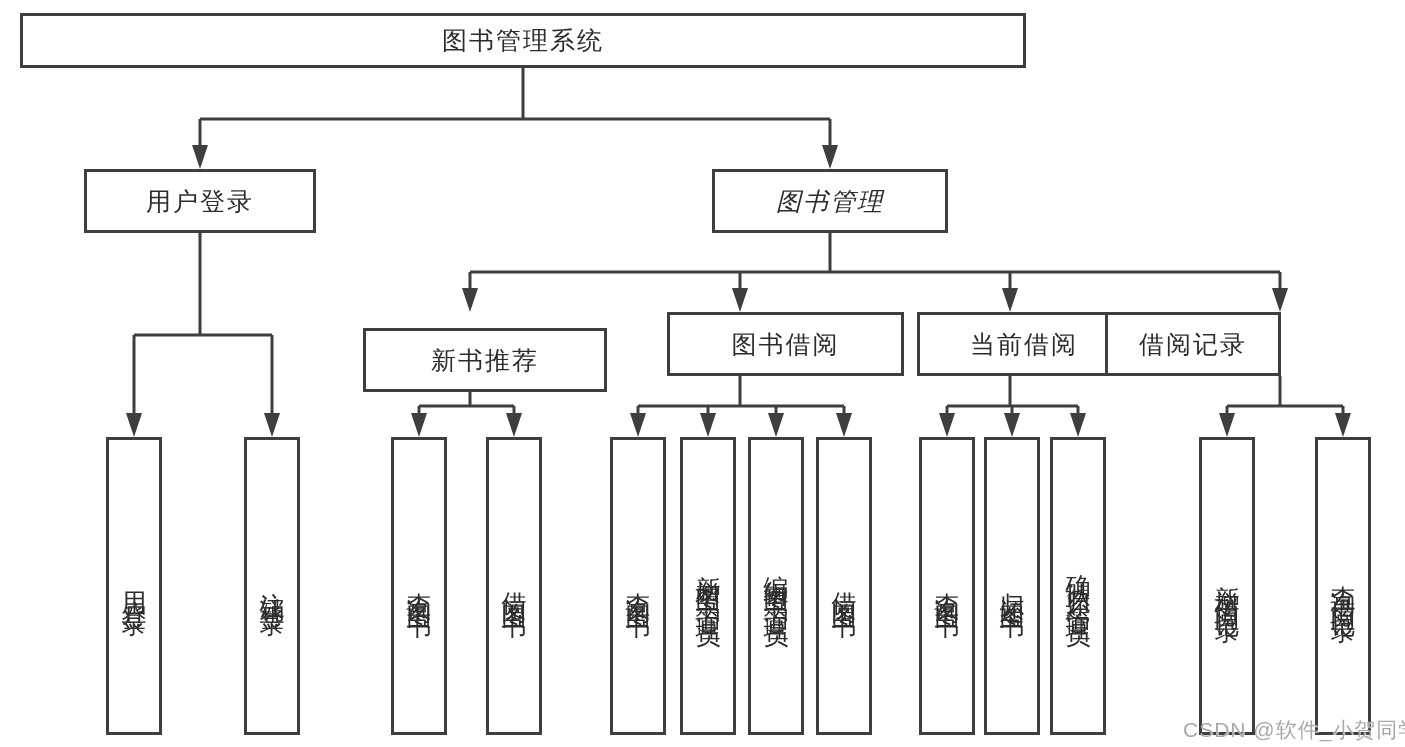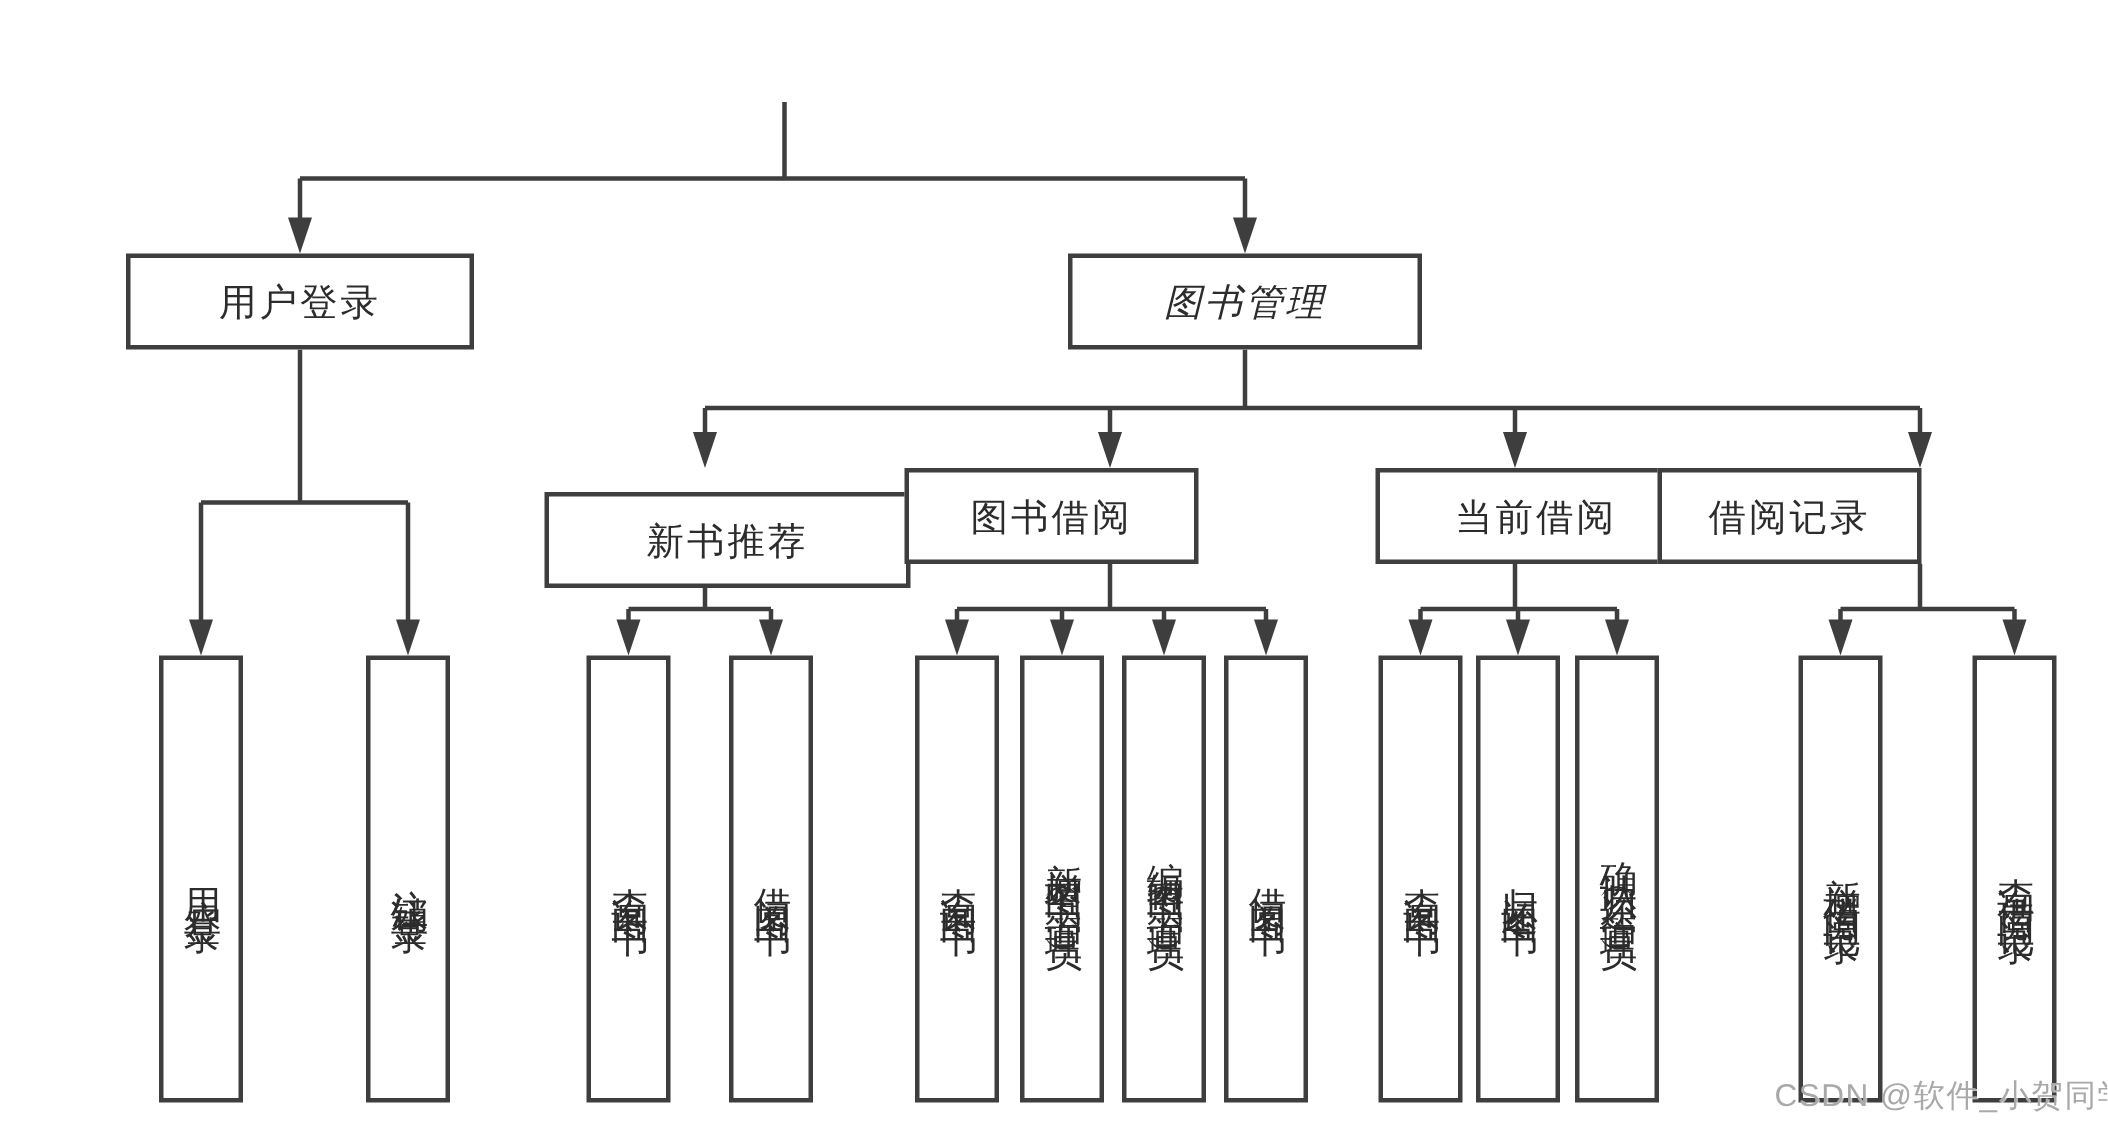--- a/index.html
+++ b/index.html
@@ -69,26 +69,27 @@
       <polygon points="768,413 784,413 776,437"></polygon>
       <polygon points="836,413 852,413 844,437"></polygon>
       <polygon points="939,413 955,413 947,437"></polygon>
       <polygon points="1004,413 1020,413 1012,437"></polygon>
       <polygon points="1070,413 1086,413 1078,437"></polygon>
       <polygon points="1219,413 1235,413 1227,437"></polygon>
       <polygon points="1335,413 1351,413 1343,437"></polygon>
     </g>
   </svg>
 
+  <div class="node" style="left:20px; top:13px; width:1006px; height:55px;">图书管理系统</div>
 
   <div class="node" style="left:84px; top:169px; width:232px; height:64px;">用户登录</div>
   <div class="node" style="left:712px; top:169px; width:236px; height:64px;font-style:italic;">图书管理</div>
 
   <div class="node" style="left:363px; top:328px; width:244px; height:64px;">新书推荐</div>
-  <div class="node" style="left:603px; top:312px; width:196px; height:64px;">图书借阅</div>
+  <div class="node" style="left:667px; top:312px; width:237px; height:64px;">图书借阅</div>
   <div class="node" style="left:903px; top:312px; width:214px; height:64px;margin-left:14px;">当前借阅</div>
   <div class="node" style="left:1105px; top:312px; width:176px; height:64px;">借阅记录</div>
 
   <div class="leaf" style="left:106px;">用户登录</div>
   <div class="leaf" style="left:244px;">注销登录</div>
 
   <div class="leaf" style="left:391px;">查询图书</div>
   <div class="leaf" style="left:486px;">借阅图书</div>
 
   <div class="leaf" style="left:610px;">查询图书</div>

